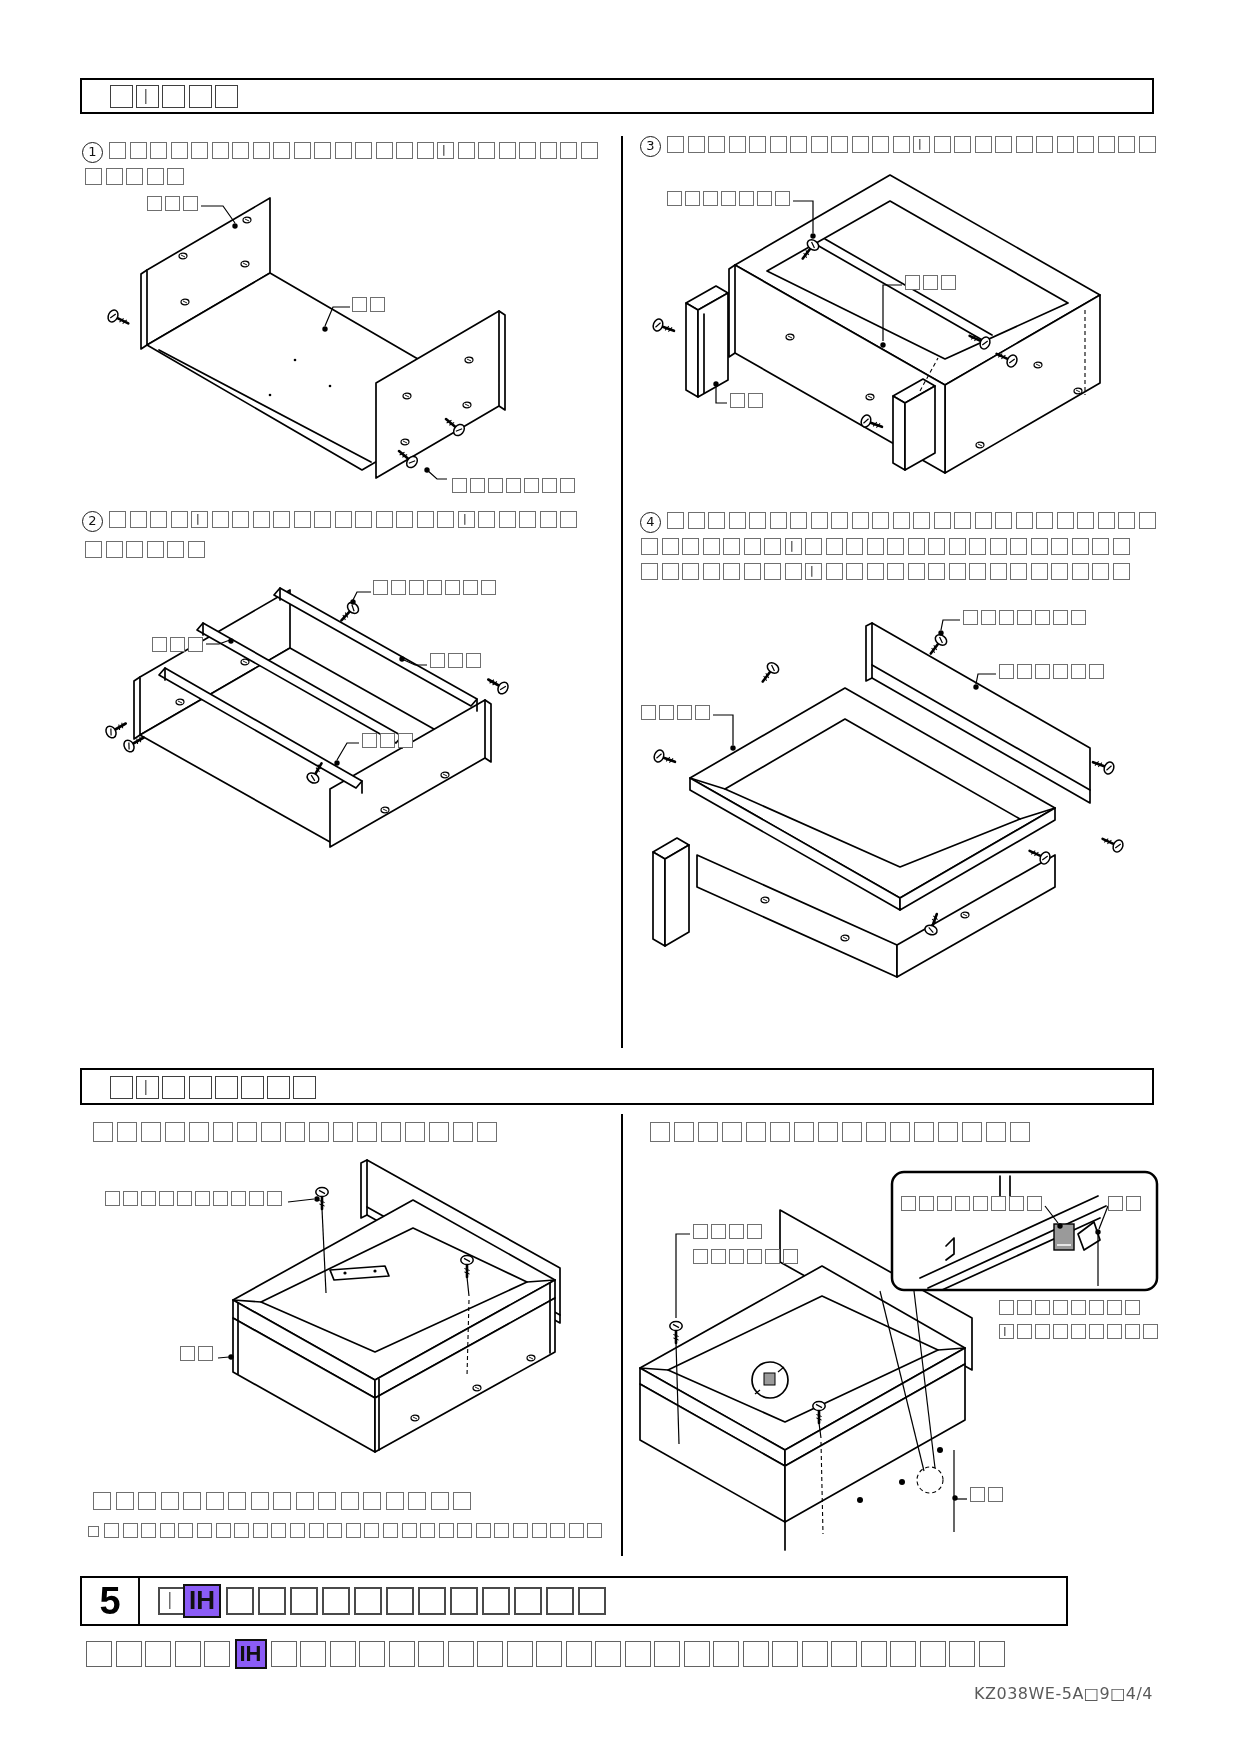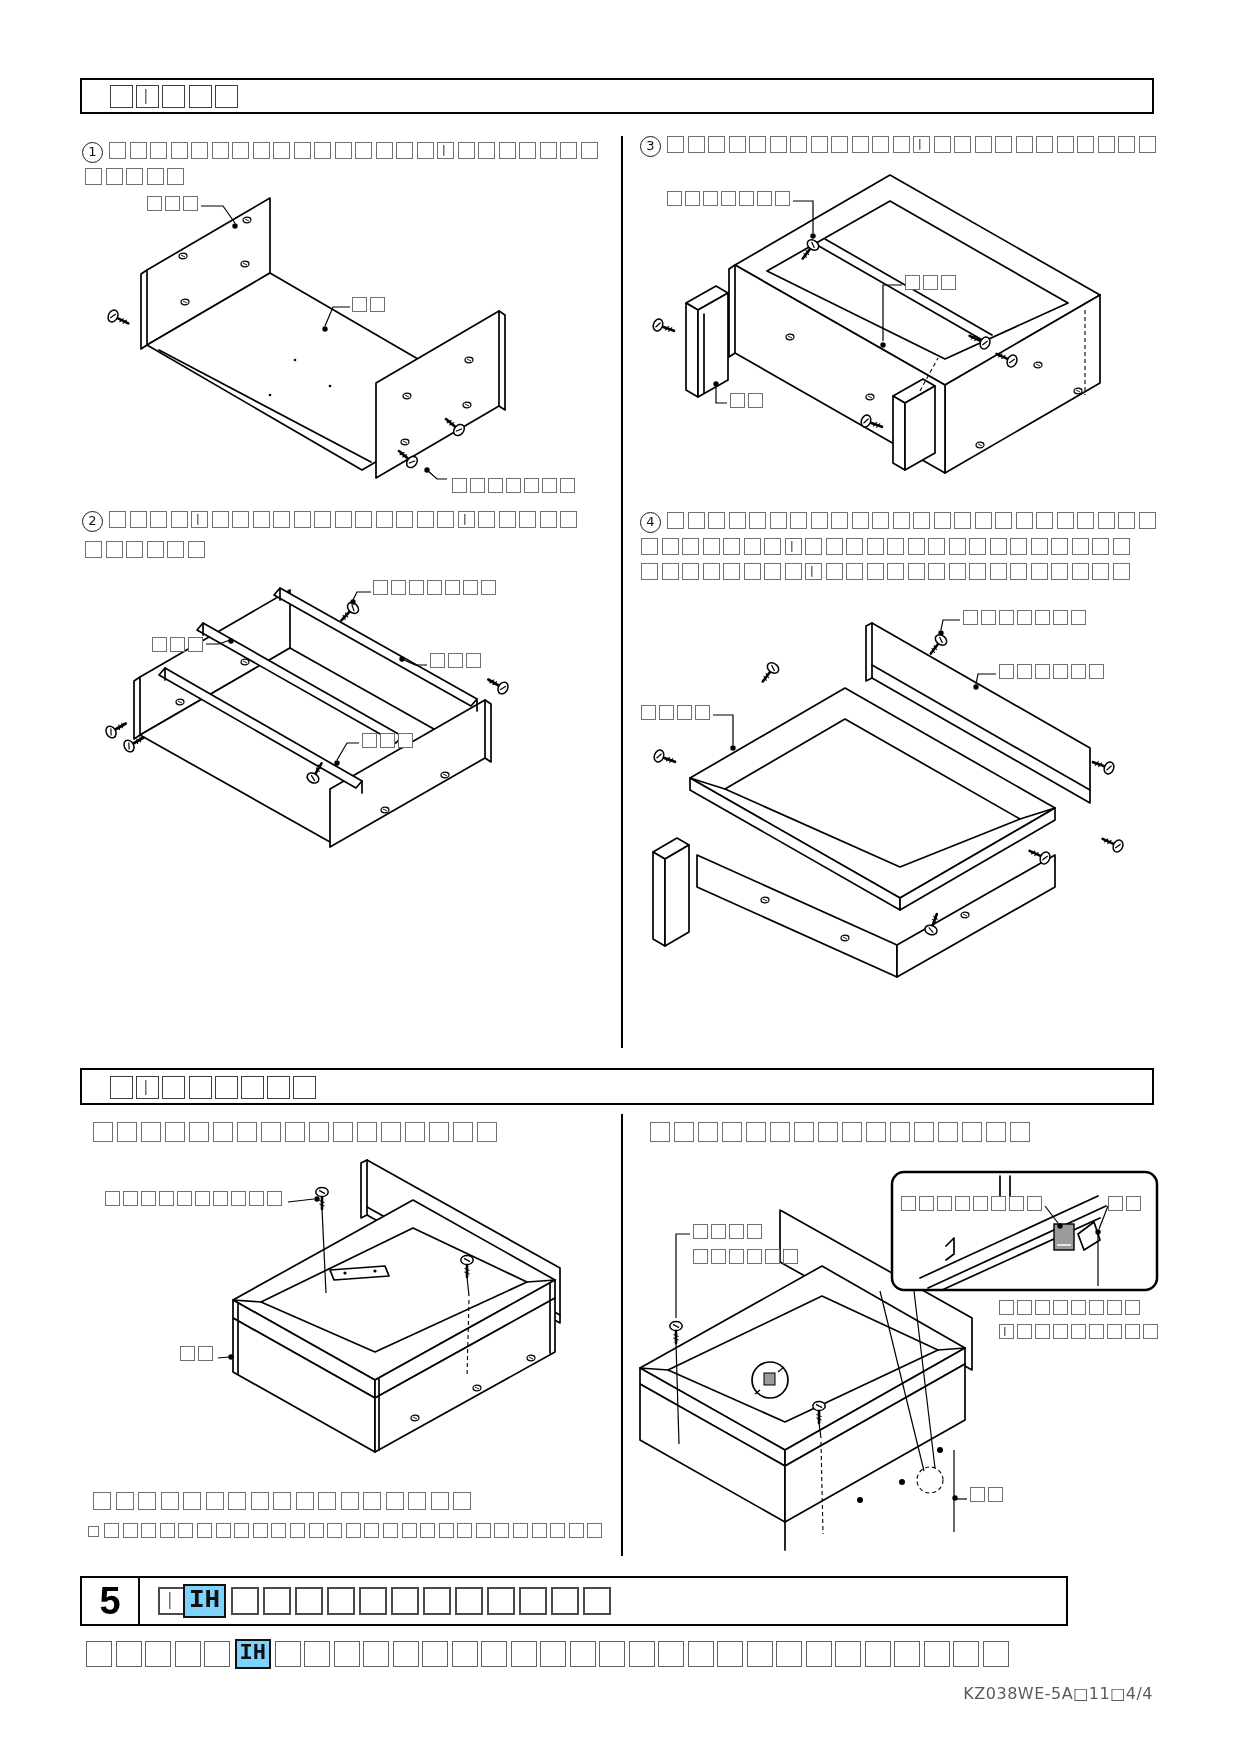--- a/index.html
+++ b/index.html
@@ -20,21 +20,21 @@
   .r-note .tf{width:18px;height:18px;margin-right:4.5px;}
   .r-note2 .tf{width:15px;height:15px;margin-right:3.6px;}
   .r-note2 .tf.small{width:11px;height:11px;margin-right:5px;margin-top:3px;}
   .r-side .tf{width:15px;height:15px;margin-right:3px;}
   .r-s5 .tf{width:28px;height:28px;margin-right:4px;border-color:#4a4a4a;border-width:2px;}
   .r-foot .tf{width:26px;height:26px;margin-right:3.5px;border-color:#636363;border-width:1.8px;}
   .circ{display:inline-block;box-sizing:border-box;width:21px;height:21px;border:1.5px solid #1a1a1a;
         border-radius:50%;font-family:"DejaVu Sans",sans-serif;font-size:13px;line-height:18px;
         text-align:center;color:#111;vertical-align:top;margin-right:6px;background:#fff;}
   .ihbox{display:inline-block;box-sizing:border-box;border:2px solid #111;color:#111;
-         font-family:Liberation Mono, monospace;font-weight:bold;text-align:center;background:#7dd3fc;vertical-align:top;}
+         font-family:Liberation Sans, sans-serif;font-weight:bold;text-align:center;background:#8b5cf6;vertical-align:top;}
   .r-s5 .ihbox{height:34px;line-height:29px;font-size:26px;padding:0 4px;margin:-3px 5px 0 -7px;}
   .r-foot .ihbox{height:30px;line-height:25px;font-size:22px;padding:0 3px;margin:-2px 4px 0 1px;}
   
   .s5num{position:absolute;left:0;top:0;bottom:0;width:56px;border-right:2.5px solid #0a0a0a;
          display:flex;align-items:center;justify-content:center;font-weight:bold;font-size:38px;color:#000;}
   .code{position:absolute;font-family:"DejaVu Sans",sans-serif;font-size:16px;color:#5a5a5a;letter-spacing:.5px;}
   svg{position:absolute;overflow:visible;}
   svg .ln{fill:none;stroke:#000;stroke-width:1.7;stroke-linejoin:round;stroke-linecap:round;}
   svg .fc{fill:#fff;stroke:#000;stroke-width:1.7;stroke-linejoin:round;}
   svg .ld{fill:none;stroke:#000;stroke-width:1.2;}
@@ -333,15 +333,15 @@
   <div class="trow r-side" style="left:999px;top:1300px;"><span class="tf"></span><span class="tf"></span><span class="tf"></span><span class="tf"></span><span class="tf"></span><span class="tf"></span><span class="tf"></span><span class="tf"></span></div>
   <div class="trow r-side" style="left:999px;top:1324px;"><span class="tf lined"></span><span class="tf"></span><span class="tf"></span><span class="tf"></span><span class="tf"></span><span class="tf"></span><span class="tf"></span><span class="tf"></span><span class="tf"></span></div>
   <div class="trow r-lbl" style="left:970px;top:1487px;"><span class="tf"></span><span class="tf"></span></div>
 
   <div class="bar" style="left:80px;top:1576px;width:988px;height:50px;border-width:2.5px;">
     <div class="s5num">5</div>
     <div class="trow r-s5" style="left:76px;top:9px;"><span class="tf lined"></span><span class="ihbox">IH</span><span class="tf"></span><span class="tf"></span><span class="tf"></span><span class="tf"></span><span class="tf"></span><span class="tf"></span><span class="tf"></span><span class="tf"></span><span class="tf"></span><span class="tf"></span><span class="tf"></span><span class="tf"></span></div>
   </div>
 
   <div class="trow r-foot" style="left:86px;top:1641px;"><span class="tf"></span><span class="tf"></span><span class="tf"></span><span class="tf"></span><span class="tf"></span><span class="ihbox">IH</span><span class="tf"></span><span class="tf"></span><span class="tf"></span><span class="tf"></span><span class="tf"></span><span class="tf"></span><span class="tf"></span><span class="tf"></span><span class="tf"></span><span class="tf"></span><span class="tf"></span><span class="tf"></span><span class="tf"></span><span class="tf"></span><span class="tf"></span><span class="tf"></span><span class="tf"></span><span class="tf"></span><span class="tf"></span><span class="tf"></span><span class="tf"></span><span class="tf"></span><span class="tf"></span><span class="tf"></span><span class="tf"></span></div>
-  <div class="code" style="left:853px;top:1684px;width:300px;text-align:right;">KZ038WE-5A□11□4/4</div>
+  <div class="code" style="left:853px;top:1684px;width:300px;text-align:right;">KZ038WE-5A□9□4/4</div>
 
 </div>
 
 </body></html>

